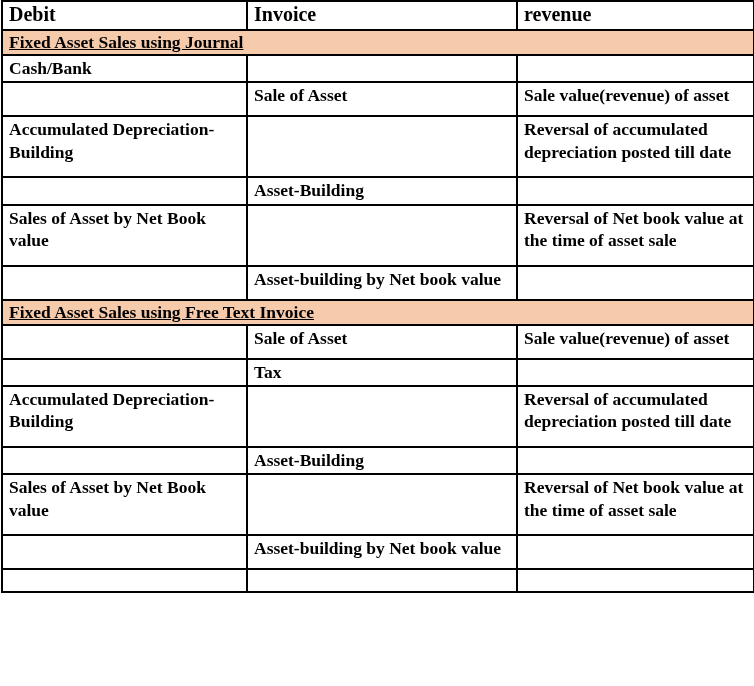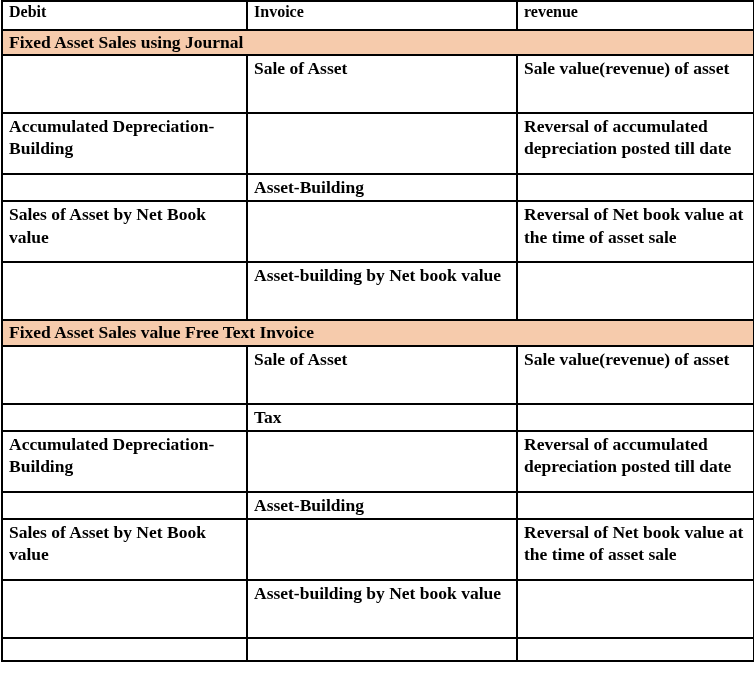--- a/index.html
+++ b/index.html
@@ -32,36 +32,37 @@
     text-align: left;
     font-weight: bold;
     font-size: 17.5px;
     line-height: 1.27;
     color: #000000;
     background: #ffffff;
     word-wrap: break-word;
     overflow-wrap: break-word;
   }
   #fa-table th {
-    font-size: 16px;
+    font-size: 20px;
     line-height: 1.25;
     padding-top: 0px;
     padding-bottom: 2px;
   }
   .banner-cell {
     text-align: left;
     background: #f6cbac !important;
     font-size: 17.5px;
     padding-top: 0px !important;
     padding-bottom: 1px !important;
+    text-decoration: underline;
   }
   .r-header   { height: 29px; }
   .r-banner   { height: 21px; }
   .r-single   { height: 23px; }
-  .r-double   { height: 58px; margin-left: 12px; }
+  .r-double   { height: 34px; margin-left: 12px; }
   .r-triple   { height: 61px; }
   .r-empty    { height: 23px; }
   .cell-empty { }
 </style>
 </head>
 <body>
 
 <table id="fa-table">
   <colgroup>
     <col class="col-debit">
@@ -71,20 +72,25 @@
   <thead>
     <tr class="r-header">
       <th>Debit</th>
       <th>Invoice</th>
       <th>revenue</th>
     </tr>
   </thead>
   <tbody id="fa-body">
       <tr class="r-banner">
         <td class="banner-cell" colspan="3">Fixed Asset Sales using Journal</td>
+      </tr>
+      <tr class="r-single">
+        <td>Cash/Bank</td>
+        <td class="cell-empty"></td>
+        <td class="cell-empty"></td>
       </tr>
       <tr class="r-double">
         <td class="cell-empty"></td>
         <td>Sale of Asset</td>
         <td>Sale value(revenue) of asset</td>
       </tr>
       <tr class="r-triple">
         <td>Accumulated Depreciation-Building</td>
         <td class="cell-empty"></td>
         <td>Reversal of accumulated depreciation posted till date</td>
@@ -98,21 +104,21 @@
         <td>Sales of Asset by Net Book value</td>
         <td class="cell-empty"></td>
         <td>Reversal of Net book value at the time of asset sale</td>
       </tr>
       <tr class="r-double">
         <td class="cell-empty"></td>
         <td>Asset-building by Net book value</td>
         <td class="cell-empty"></td>
       </tr>
       <tr class="r-banner">
-        <td class="banner-cell" colspan="3">Fixed Asset Sales value Free Text Invoice</td>
+        <td class="banner-cell" colspan="3">Fixed Asset Sales using Free Text Invoice</td>
       </tr>
       <tr class="r-double">
         <td class="cell-empty"></td>
         <td>Sale of Asset</td>
         <td>Sale value(revenue) of asset</td>
       </tr>
       <tr class="r-single">
         <td class="cell-empty"></td>
         <td>Tax</td>
         <td class="cell-empty"></td>

